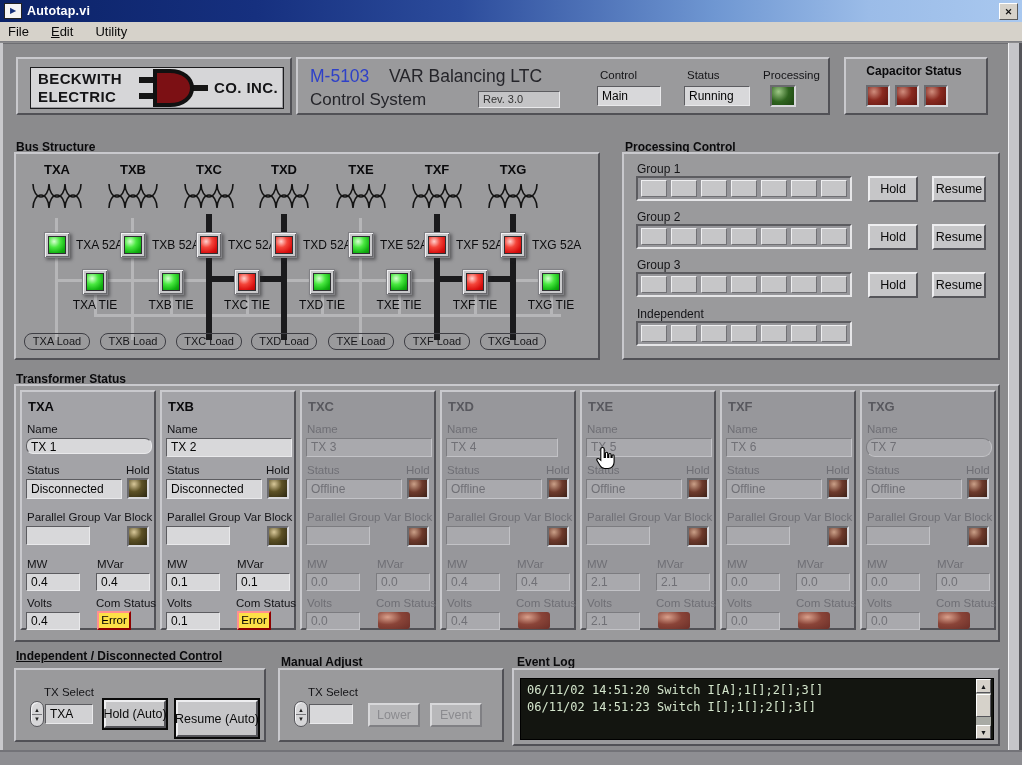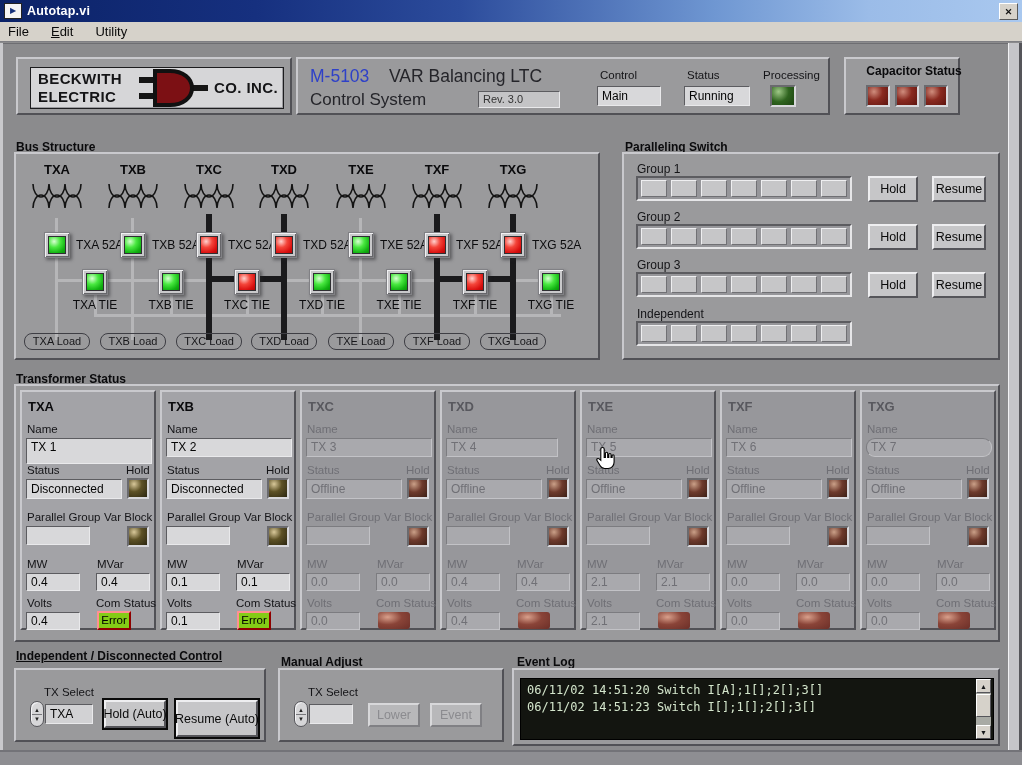--- a/index.html
+++ b/index.html
@@ -72,21 +72,21 @@
   .pgroup .hold{position:absolute;left:244px;top:14px;width:50px;height:26px;}
   .pgroup .resume{position:absolute;left:308px;top:14px;width:54px;height:26px;}
   
   .tcol{position:absolute;top:4px;width:136px;height:240px;background:#a3a3a7;
     border:2px solid;border-color:#c9c9cd #515156 #515156 #c9c9cd;box-sizing:border-box;}
   .tcol .colhdr{position:absolute;left:6px;top:7px;font-size:13px;font-weight:bold;color:#0a0a0c;}
   .tcol.dim{background:#97979b;}
   .tcol.dim .colhdr{color:#58585e;}
   .tcol.dim .sl{color:#6f6f75;}
   .tcol.dim .fbox{background:#a9a9ad;color:#707076;border-color:#7c7c80 #c2c2c6 #c2c2c6 #7c7c80;}
-  .errbadge{position:absolute;left:75px;top:219px;width:34px;height:19px;background:#84cc16;
+  .errbadge{position:absolute;left:75px;top:219px;width:34px;height:19px;background:#fde047;
     border:2px solid;border-color:#ff9090 #8d0000 #8d0000 #ff9090;box-sizing:border-box;
     font-size:11.5px;color:#000;text-align:center;line-height:14px;}
   
   .spinner{position:absolute;width:14px;height:26px;background:#d6d6d8;border:1px solid #55555a;border-radius:7px;
     box-shadow:inset 1px 1px 0 #f4f4f6;display:flex;flex-direction:column;align-items:center;justify-content:center;box-sizing:border-box;}
   .spinner span{font-size:6px;line-height:6px;color:#222;}
   .spinner .mid{width:10px;height:1px;background:#77777b;margin:1px 0;}
   #eventlog-black{position:absolute;left:6px;top:8px;width:474px;height:62px;background:#131510;
     border:1px solid #000;box-sizing:border-box;font-family:"DejaVu Sans Mono",monospace;
     font-size:12px;color:#d4e6cc;line-height:17px;padding:3px 2px 0 6px;white-space:pre;overflow:hidden;}
@@ -143,21 +143,21 @@
   <div class="abs" style="left:389px;top:66px;font-size:17.5px;color:#25252a;">VAR Balancing LTC</div>
   <div class="abs" style="left:310px;top:90px;font-size:17px;color:#25252a;">Control System</div>
   <div class="abs fbox" style="left:478px;top:91px;width:82px;height:17px;background:#c4c4c6;font-size:11px;color:#333;line-height:13px;">Rev. 3.0</div>
   <div class="abs sl" style="left:600px;top:69px;">Control</div>
   <div class="abs fbox" style="left:597px;top:86px;width:64px;height:20px;line-height:16px;">Main</div>
   <div class="abs sl" style="left:687px;top:69px;">Status</div>
   <div class="abs fbox" style="left:684px;top:86px;width:66px;height:20px;line-height:16px;">Running</div>
   <div class="abs sl" style="left:763px;top:69px;">Processing</div>
   <div class="abs sled led-dkgreen" style="left:770px;top:85px;width:26px;height:22px;"></div>
 
-  <div class="abs panel" style="left:844px;top:57px;width:116px;height:58px;">
+  <div class="abs panel" style="left:844px;top:57px;width:144px;height:58px;">
     <div class="abs seclabel" style="left:0;top:5px;width:136px;text-align:center;">Capacitor Status</div>
     <div id="cap-leds" class="abs" style="left:20px;top:26px;display:flex;gap:5px;">
         <div class="sled led-dkred" style="width: 24px; height: 22px;"></div>
         <div class="sled led-dkred" style="width: 24px; height: 22px;"></div>
         <div class="sled led-dkred" style="width: 24px; height: 22px;"></div>
       </div>
   </div>
 
   <div class="abs seclabel" style="left:16px;top:140px;">Bus Structure</div>
   <div id="bus-panel" class="abs panel" style="left:14px;top:152px;width:586px;height:208px;">
@@ -286,21 +286,21 @@
         </div>
     <div class="b52a-label">TXG 52A</div>
     <div class="ledframe btie">
           <div class="lamp lg"></div>
         </div>
     <div class="tie-label">TXG TIE</div>
     <div class="loadbox">TXG Load</div>
   </div>
     </div>
 
-  <div class="abs seclabel" style="left:625px;top:140px;">Paralleling Switch</div>
+  <div class="abs seclabel" style="left:625px;top:140px;">Processing Control</div>
   <div id="par-panel" class="abs panel" style="left:622px;top:152px;width:378px;height:208px;">
       <div class="pgroup" style="top: 8px;">
     <div class="glabel">Group 1</div>
     <div class="ptray">
           <div class="pcell"></div>
           <div class="pcell"></div>
           <div class="pcell"></div>
           <div class="pcell"></div>
           <div class="pcell"></div>
           <div class="pcell"></div>
@@ -350,21 +350,21 @@
         </div>
 
   </div>
     </div>
 
   <div class="abs seclabel" style="left:16px;top:372px;">Transformer Status</div>
   <div id="ts-panel" class="abs panel" style="left:14px;top:384px;width:986px;height:258px;">
       <div class="tcol" style="left: 4px;">
     <div class="colhdr">TXA</div>
     <div class="sl abs" style="left:5px;top:31px;">Name</div>
-    <div class="fbox abs" style="left:4px;top:46px;width:126px;height:26px;">TX 1</div>
+    <div class="fbox abs" style="left:4px;top:46px;width:126px;height:16px;border-radius:7px;">TX 1</div>
     <div class="sl abs" style="left:5px;top:72px;">Status</div>
     <div class="sl abs" style="left:104px;top:72px;">Hold</div>
     <div class="fbox abs" style="left:4px;top:87px;width:96px;height:20px;line-height:16px;">Disconnected</div>
     <div class="sled abs hold-led led-olive" style="left:105px;top:86px;width:22px;height:21px;"></div>
     <div class="sl abs" style="left:5px;top:119px;">Parallel Group</div>
     <div class="sl abs" style="left:82px;top:119px;">Var Block</div>
     <div class="fbox abs" style="left:4px;top:134px;width:64px;height:19px;"></div>
     <div class="sled abs var-led led-olive" style="left:105px;top:134px;width:22px;height:21px;"></div>
     <div class="sl abs" style="left:5px;top:166px;">MW</div>
     <div class="sl abs" style="left:75px;top:166px;">MVar</div>

